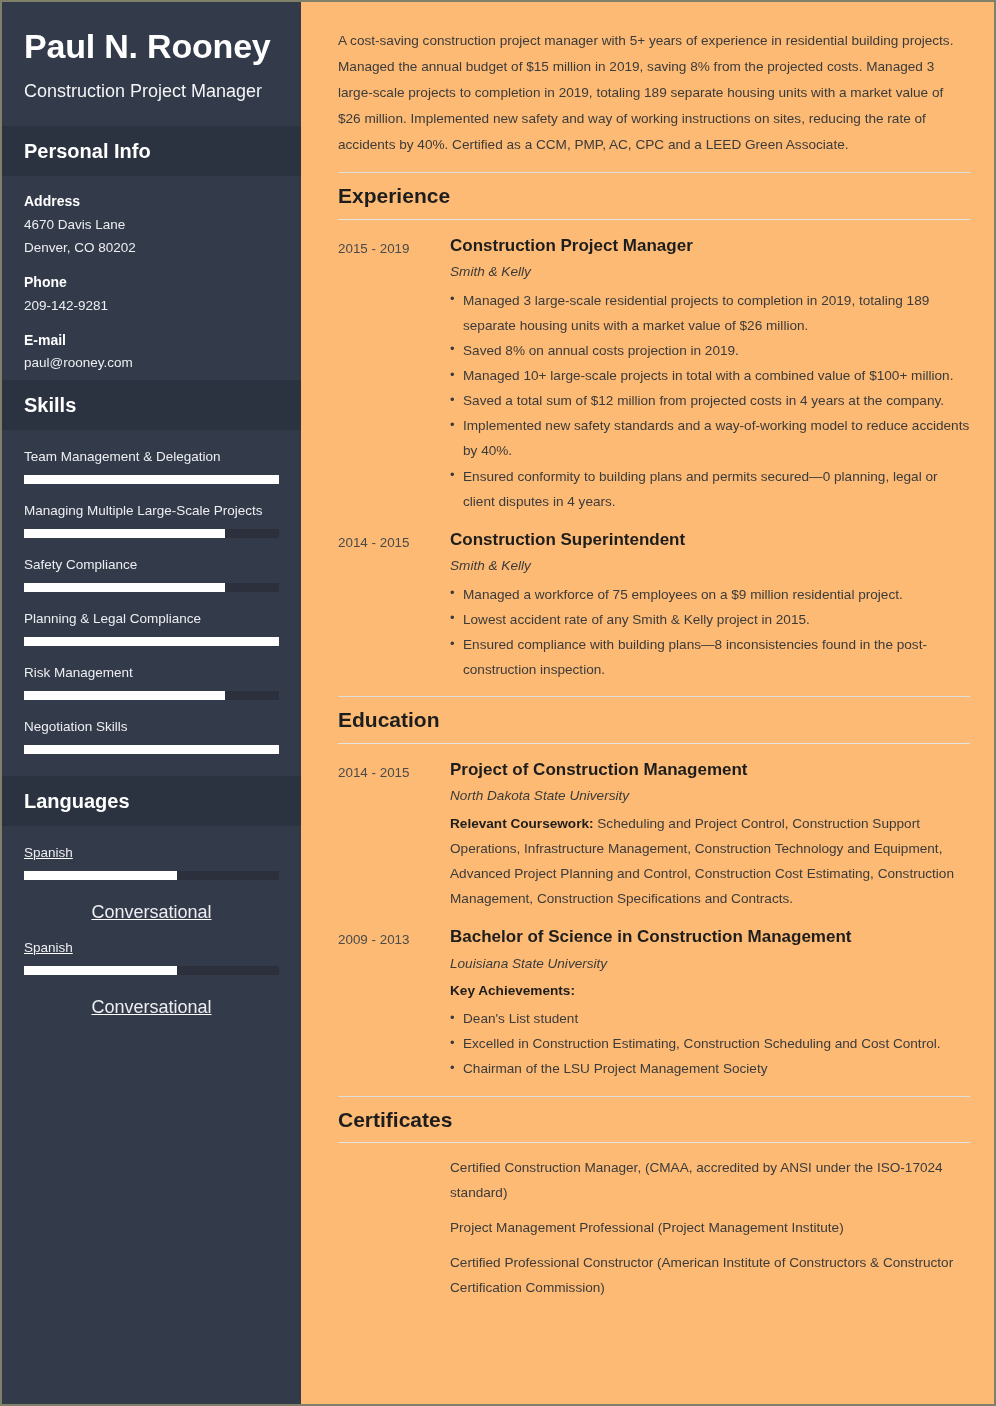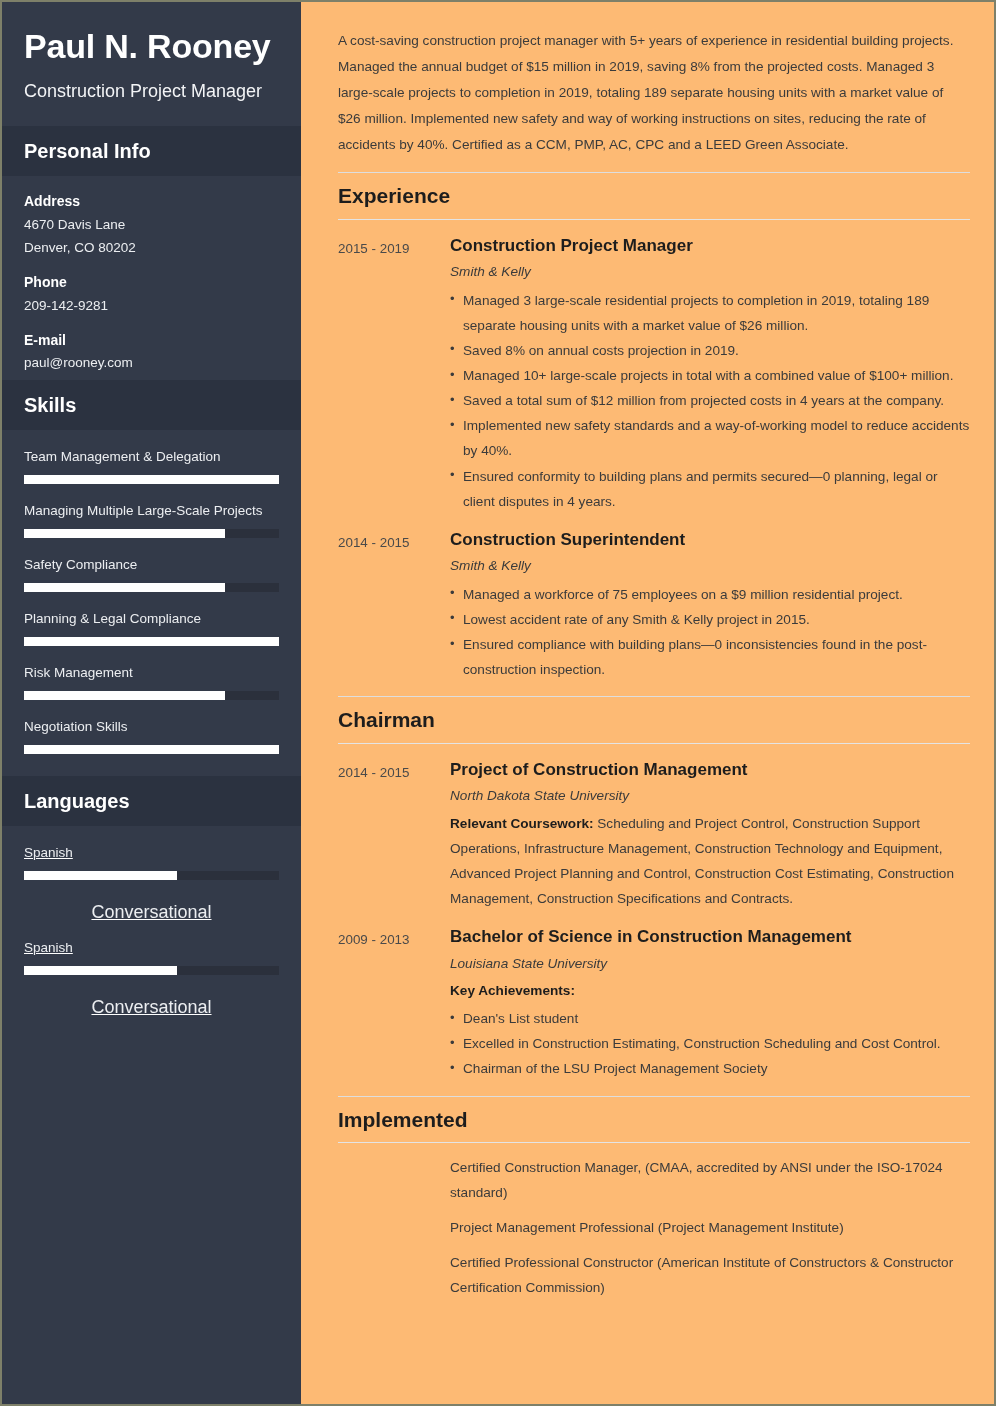--- a/index.html
+++ b/index.html
@@ -296,29 +296,29 @@
             </div>
           </div>
           <div class="entry">
             <div class="entry-dates">2014 - 2015</div>
             <div class="entry-body">
               <div class="entry-title">Construction Superintendent</div>
               <div class="entry-sub">Smith &amp; Kelly</div>
               <ul class="bullets">
                 <li>Managed a workforce of 75 employees on a $9 million residential project.</li>
                 <li>Lowest accident rate of any Smith &amp; Kelly project in 2015.</li>
-                <li>Ensured compliance with building plans—0 inconsistencies found in the post-construction inspection.</li>
+                <li>Ensured compliance with building plans—8 inconsistencies found in the post-construction inspection.</li>
               </ul>
             </div>
           </div>
         </div>
     </section>
 
     <section class="section">
-      <h2 class="section-title">Chairman</h2>
+      <h2 class="section-title">Education</h2>
       <div id="education-entries">
           <div class="entry">
             <div class="entry-dates">2014 - 2015</div>
             <div class="entry-body">
               <div class="entry-title">Project of Construction Management</div>
               <div class="entry-sub">North Dakota State University</div>
               <div class="coursework"><b>Relevant Coursework:</b><span> Scheduling and Project Control, Construction Support Operations, Infrastructure Management, Construction Technology and Equipment, Advanced Project Planning and Control, Construction Cost Estimating, Construction Management, Construction Specifications and Contracts.</span></div>
             </div>
           </div>
           <div class="entry">
@@ -331,21 +331,21 @@
                 <li>Dean's List student</li>
                 <li>Excelled in Construction Estimating, Construction Scheduling and Cost Control.</li>
                 <li>Chairman of the LSU Project Management Society</li>
               </ul>
             </div>
           </div>
         </div>
     </section>
 
     <section class="section">
-      <h2 class="section-title">Implemented</h2>
+      <h2 class="section-title">Certificates</h2>
       <div class="cert-list" id="certificates-list">
           <div class="cert-item">Certified Construction Manager, (CMAA, accredited by ANSI under the ISO-17024 standard)</div>
           <div class="cert-item">Project Management Professional (Project Management Institute)</div>
           <div class="cert-item">Certified Professional Constructor (American Institute of Constructors &amp; Constructor Certification Commission)</div>
         </div>
     </section>
 
   </main>
 </div>
 

